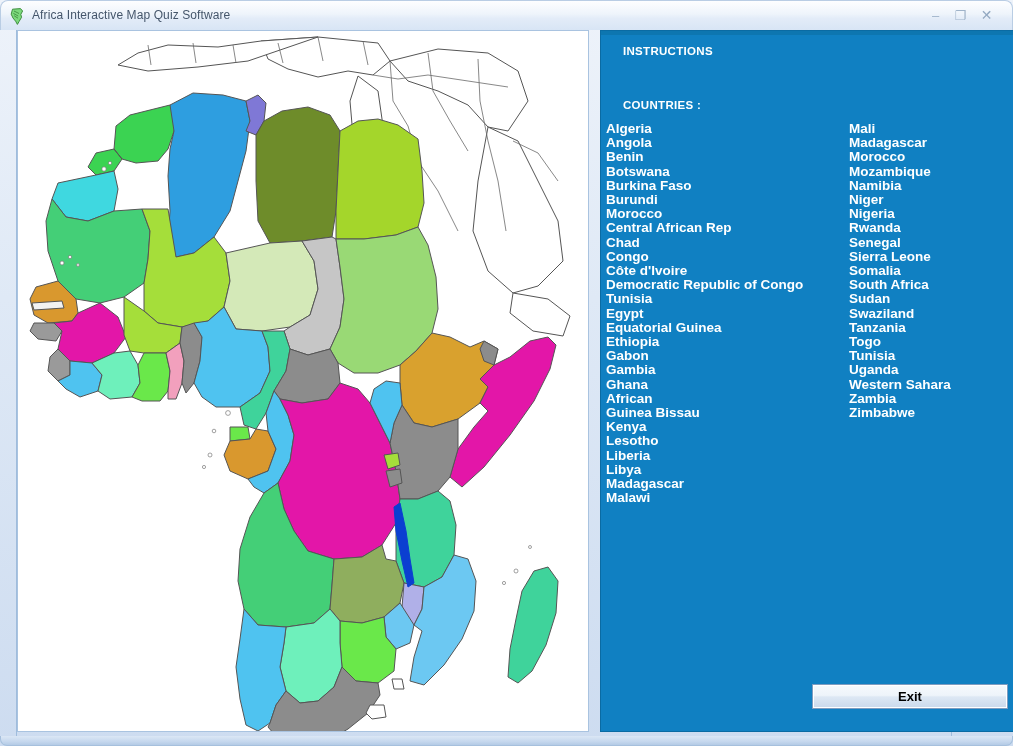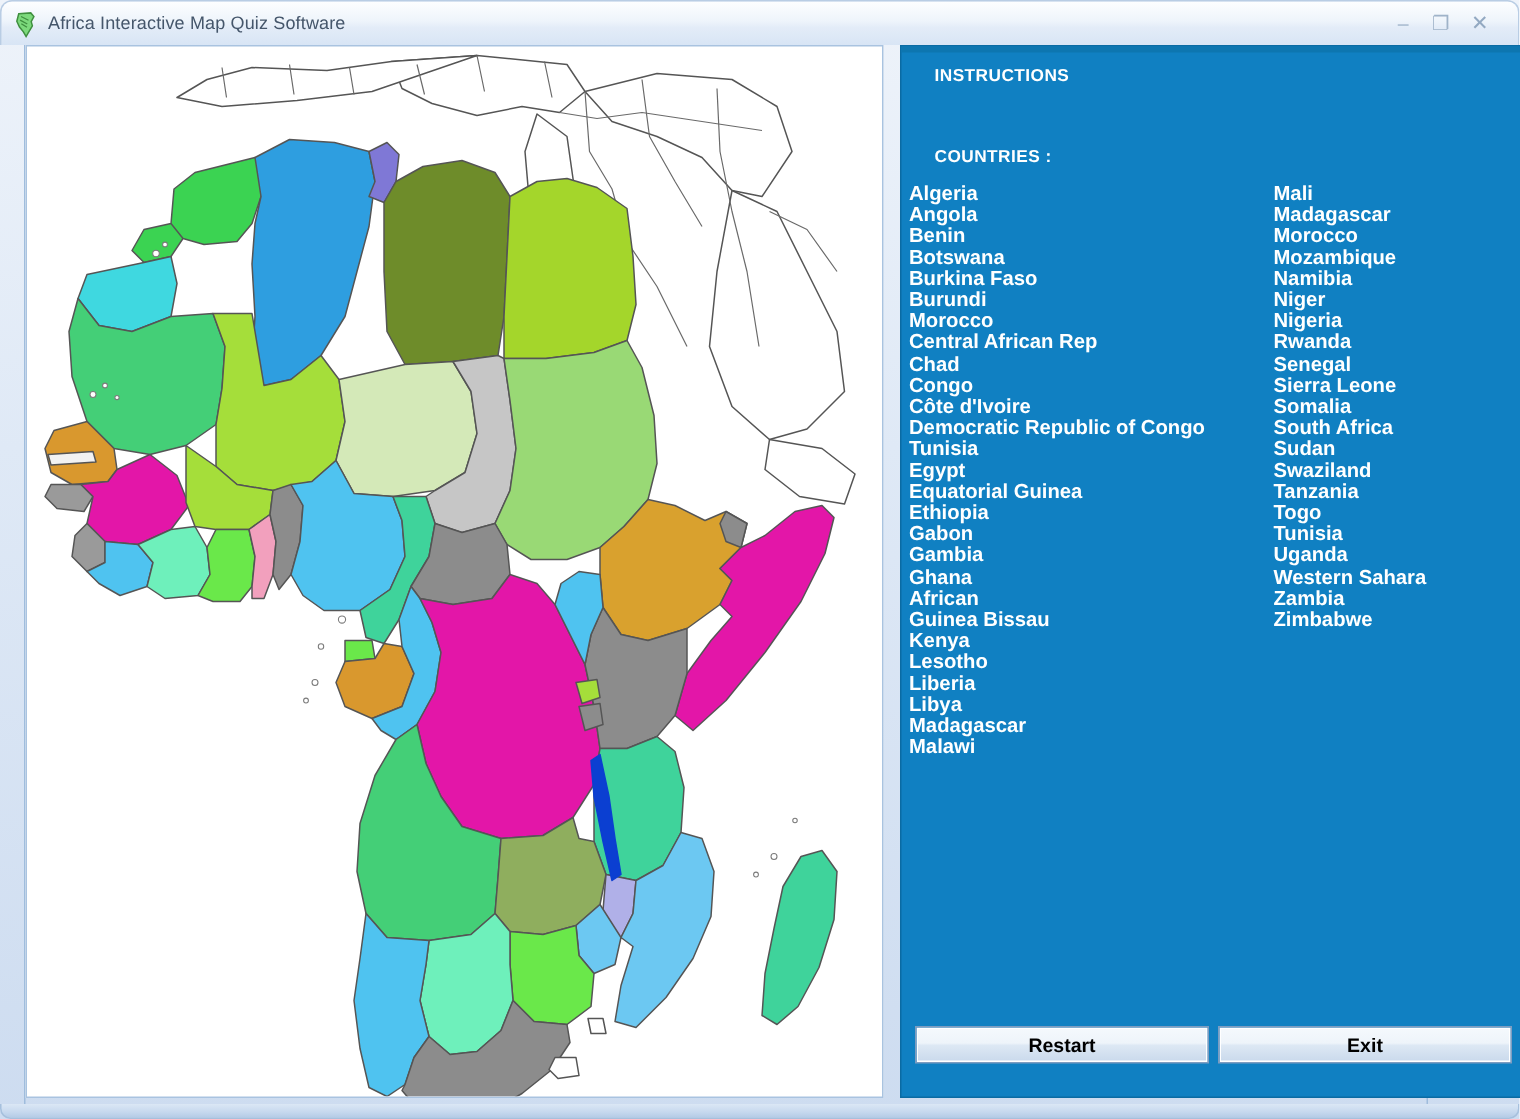--- a/index.html
+++ b/index.html
@@ -315,23 +315,20 @@
           <div class="country-item">Tanzania</div>
           <div class="country-item">Togo</div>
           <div class="country-item">Tunisia</div>
           <div class="country-item">Uganda</div>
           <div class="country-item">Western Sahara</div>
           <div class="country-item">Zambia</div>
           <div class="country-item">Zimbabwe</div>
         </div>
 
       <div id="button-row">
-        <div class="xpbtn" id="btn-restart">
-          <span>Restart</span>
-        </div>
         <div class="xpbtn" id="btn-exit">
           <span>Exit</span>
         </div>
       </div>
     </div>
 
   </div>
 
   <div id="bottom-frame"></div>
 </div>

